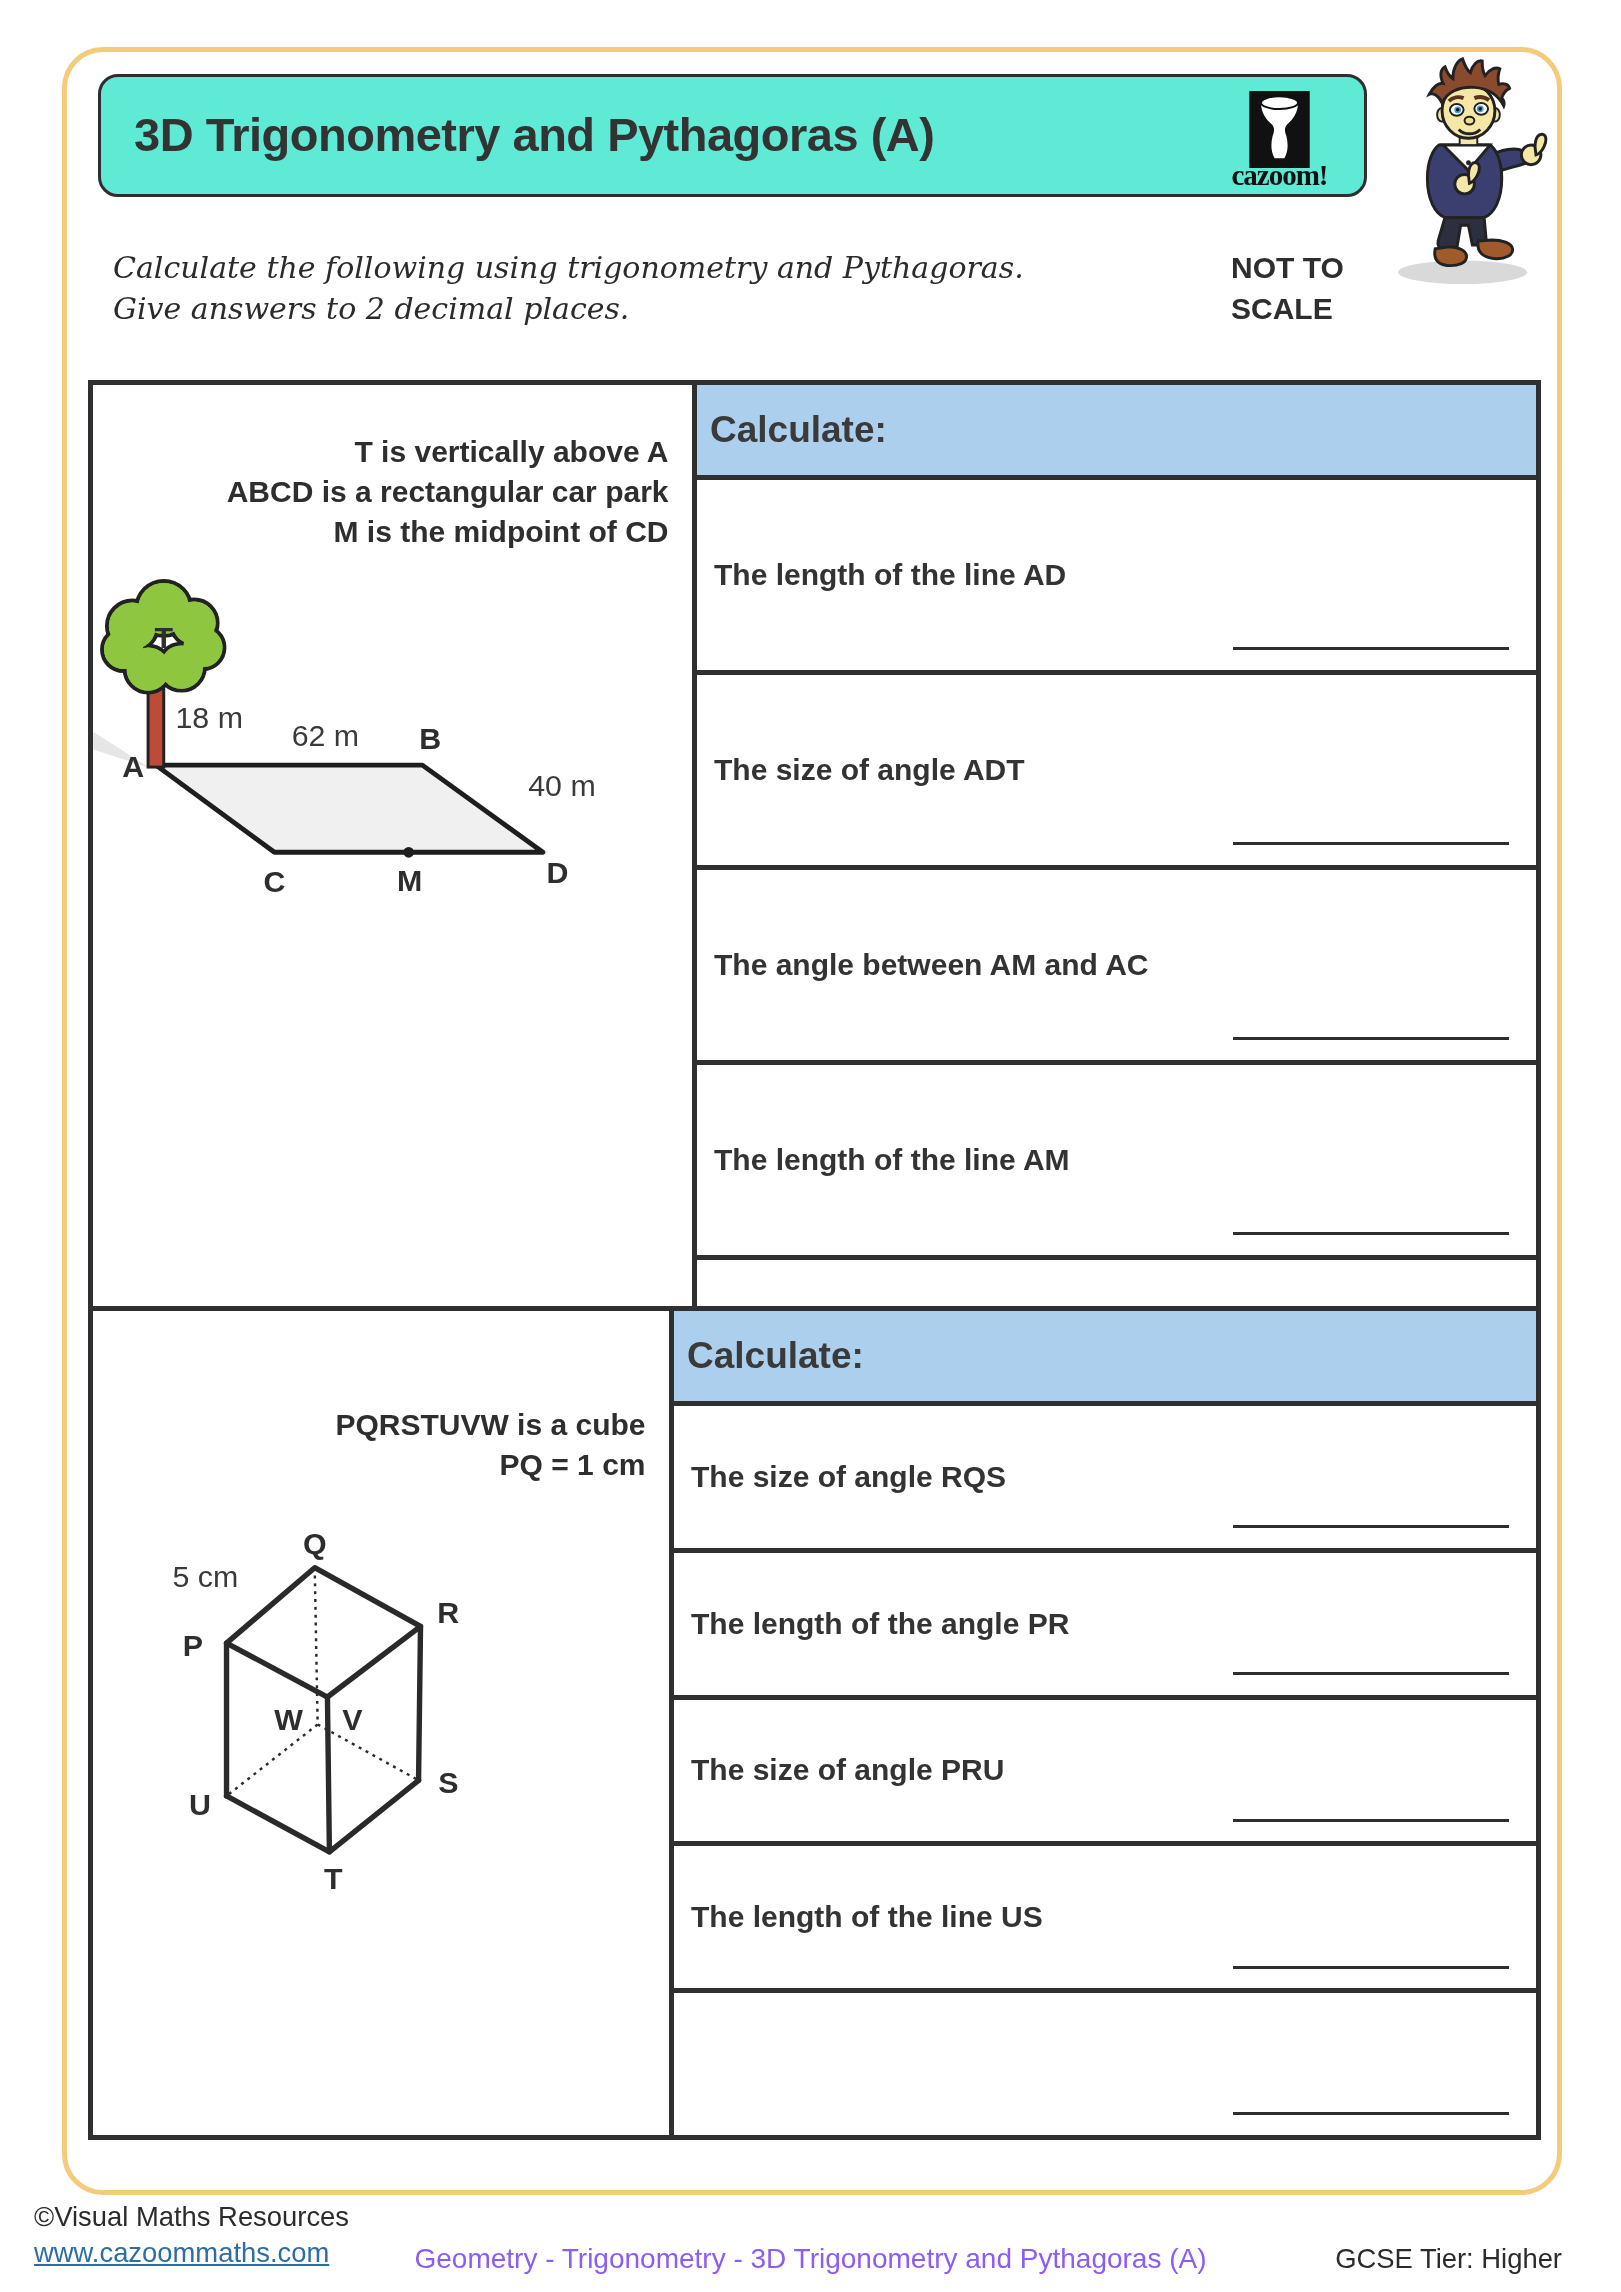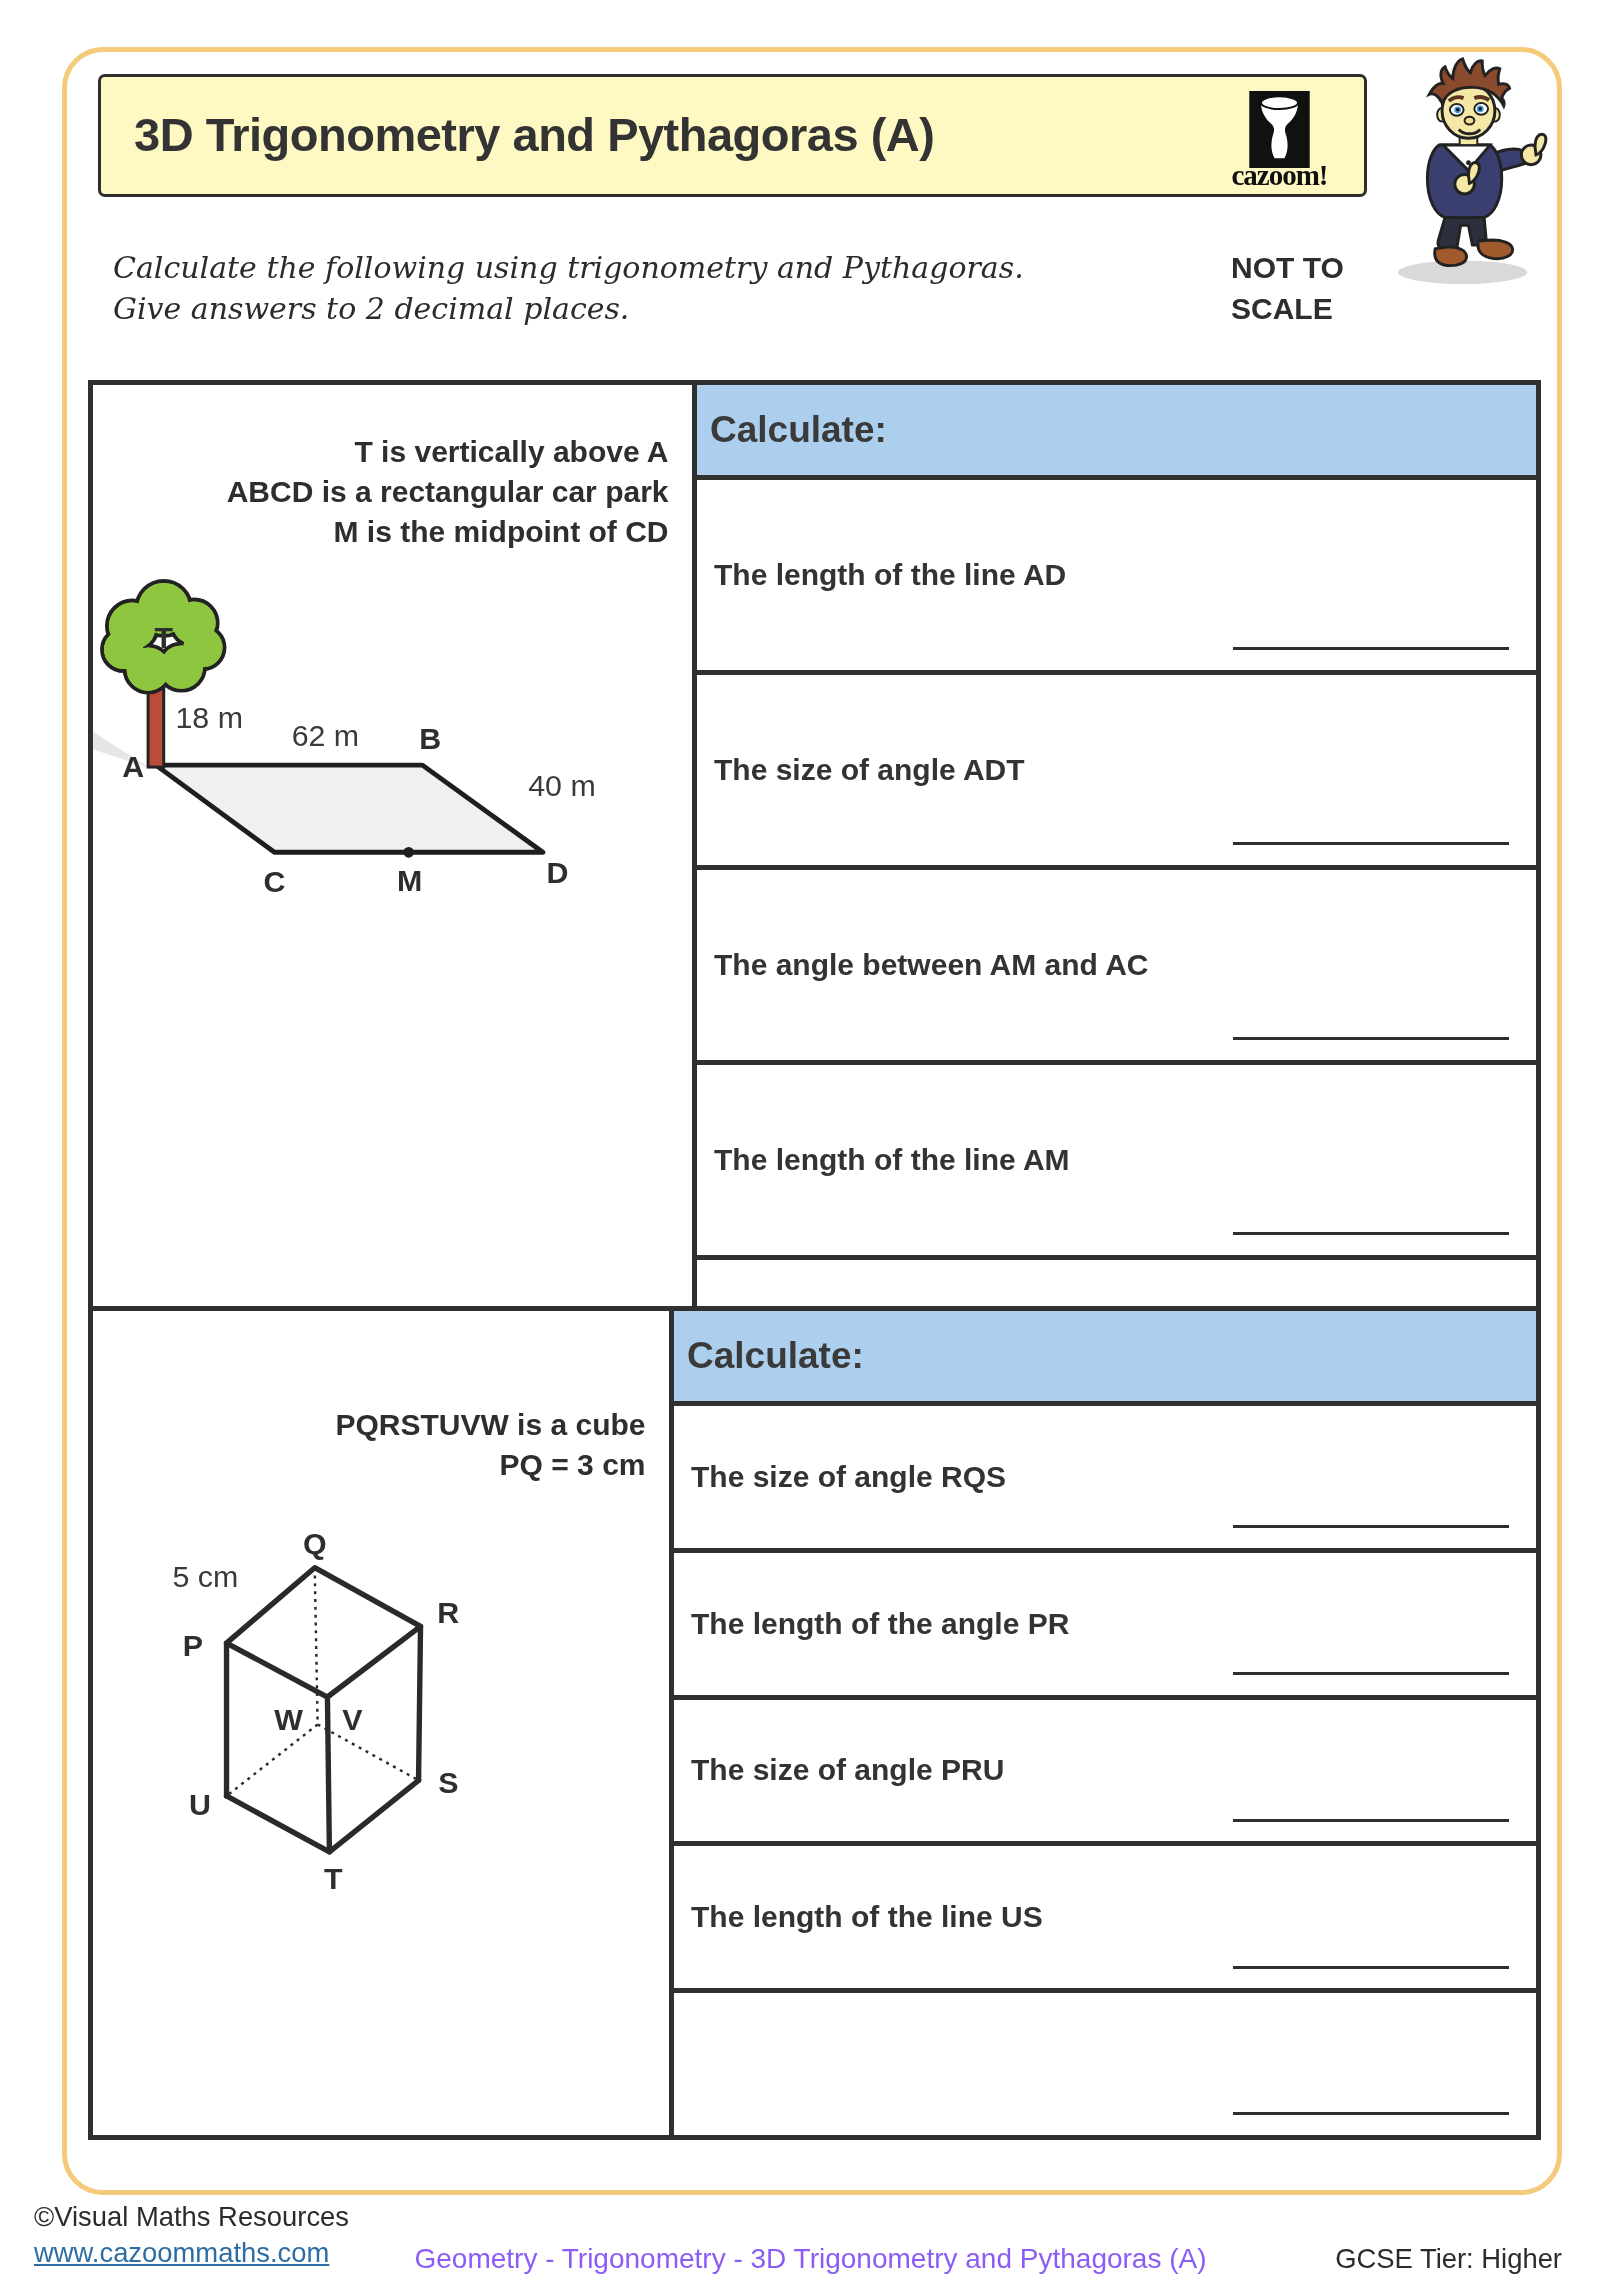--- a/index.html
+++ b/index.html
@@ -6,21 +6,21 @@
   .page {
     position:relative; width:1621px; height:2293px; background:#ffffff;
     font-family:"Liberation Sans", sans-serif; color:#2e2e2e; overflow:hidden;
   }
   .frame {
     position:absolute; left:62px; top:47px; width:1500px; height:2148px;
     border:5.9px solid #F4CA7B; border-radius:41px; box-sizing:border-box;
   }
   .title-box {
     position:absolute; left:98px; top:74px; width:1269px; height:123px;
-    background:#fef9c3; border:3.9px solid #2e2e2e; border-radius:7px; box-sizing:border-box;
+    background:#5eead4; border:3.9px solid #2e2e2e; border-radius:20px; box-sizing:border-box;
   }
   .title-text {
     position:absolute; left:33px; top:0; height:115px; display:flex; align-items:center;
     font-size:47px; font-weight:bold; color:#333; letter-spacing:-0.5px; white-space:nowrap;
   }
   .logo { position:absolute; left:1148px; top:13.7px; width:61px; height:77px; }
   .logo-word {
     position:absolute; left:1100px; top:82px; width:157px; text-align:center;
     font-family:"Liberation Serif", serif; font-weight:bold; font-size:29px; color:#111;
     letter-spacing:-1px;
@@ -185,21 +185,21 @@
       <div class="calc-row"><span>The angle between AM and AC</span><div class="answer-line"></div></div>
       <div class="calc-row"><span>The length of the line AM</span><div class="answer-line"></div></div>
       <div class="calc-row"><span>The length of the line TM</span><div class="answer-line"></div></div>
     </div>
   </div>
 
   <div class="qtable t2">
     <div class="diagram-cell">
       <div class="desc">
         <div>PQRSTUVW is a cube</div>
-        <div>PQ = 3 cm</div>
+        <div>PQ = 1 cm</div>
       </div>
       <svg class="dsvg" width="560" height="822" viewBox="0 0 571 839">
         <g stroke="#2a2a2a" stroke-width="2.5" stroke-dasharray="3 5" fill="none">
           <line x1="226" y1="262" x2="229" y2="422"></line>
           <line x1="229" y1="422" x2="136" y2="495"></line>
           <line x1="229" y1="422" x2="332" y2="479"></line>
         </g>
         <g stroke="#2a2a2a" stroke-width="5.5" fill="none" stroke-linejoin="round" stroke-linecap="round">
           <polygon points="136,339 226,262 334,322 239,394" fill="none"></polygon>
           <line x1="136" y1="339" x2="136" y2="495"></line>

